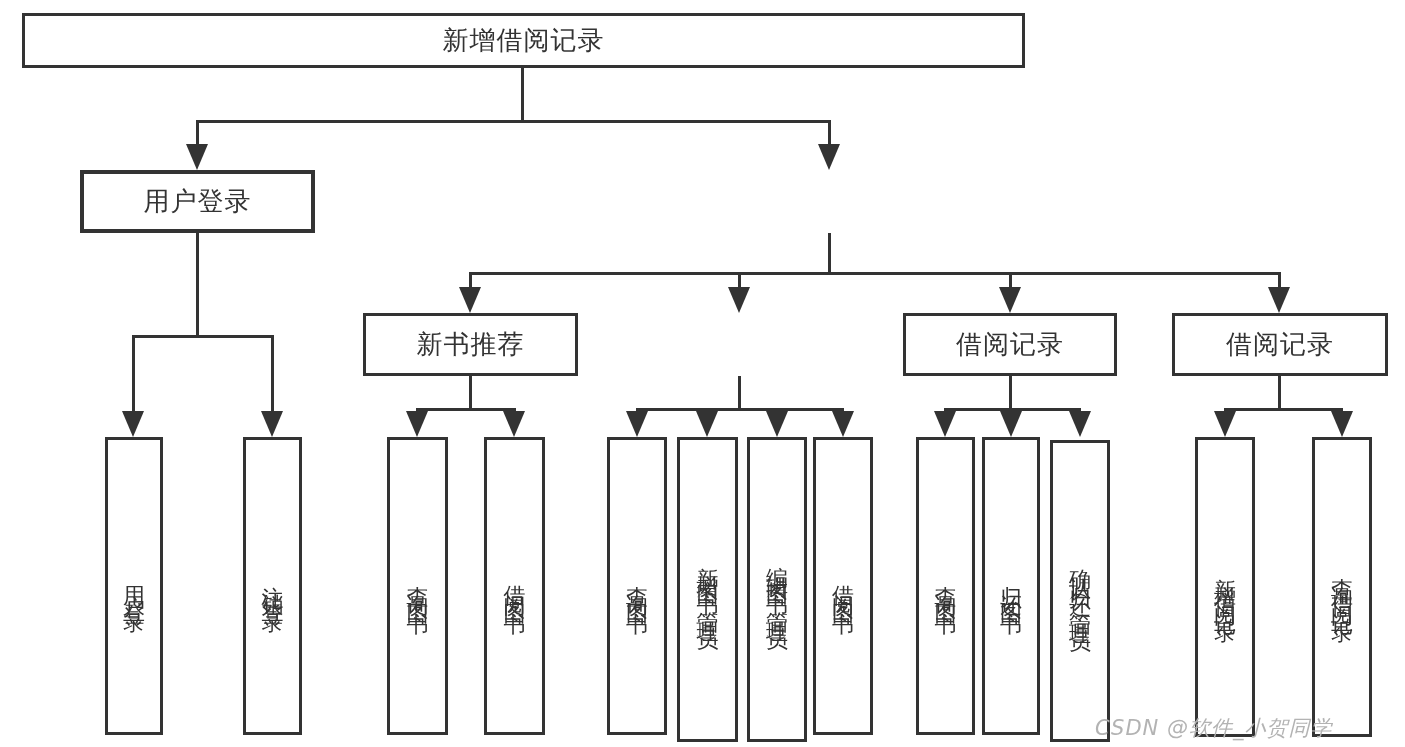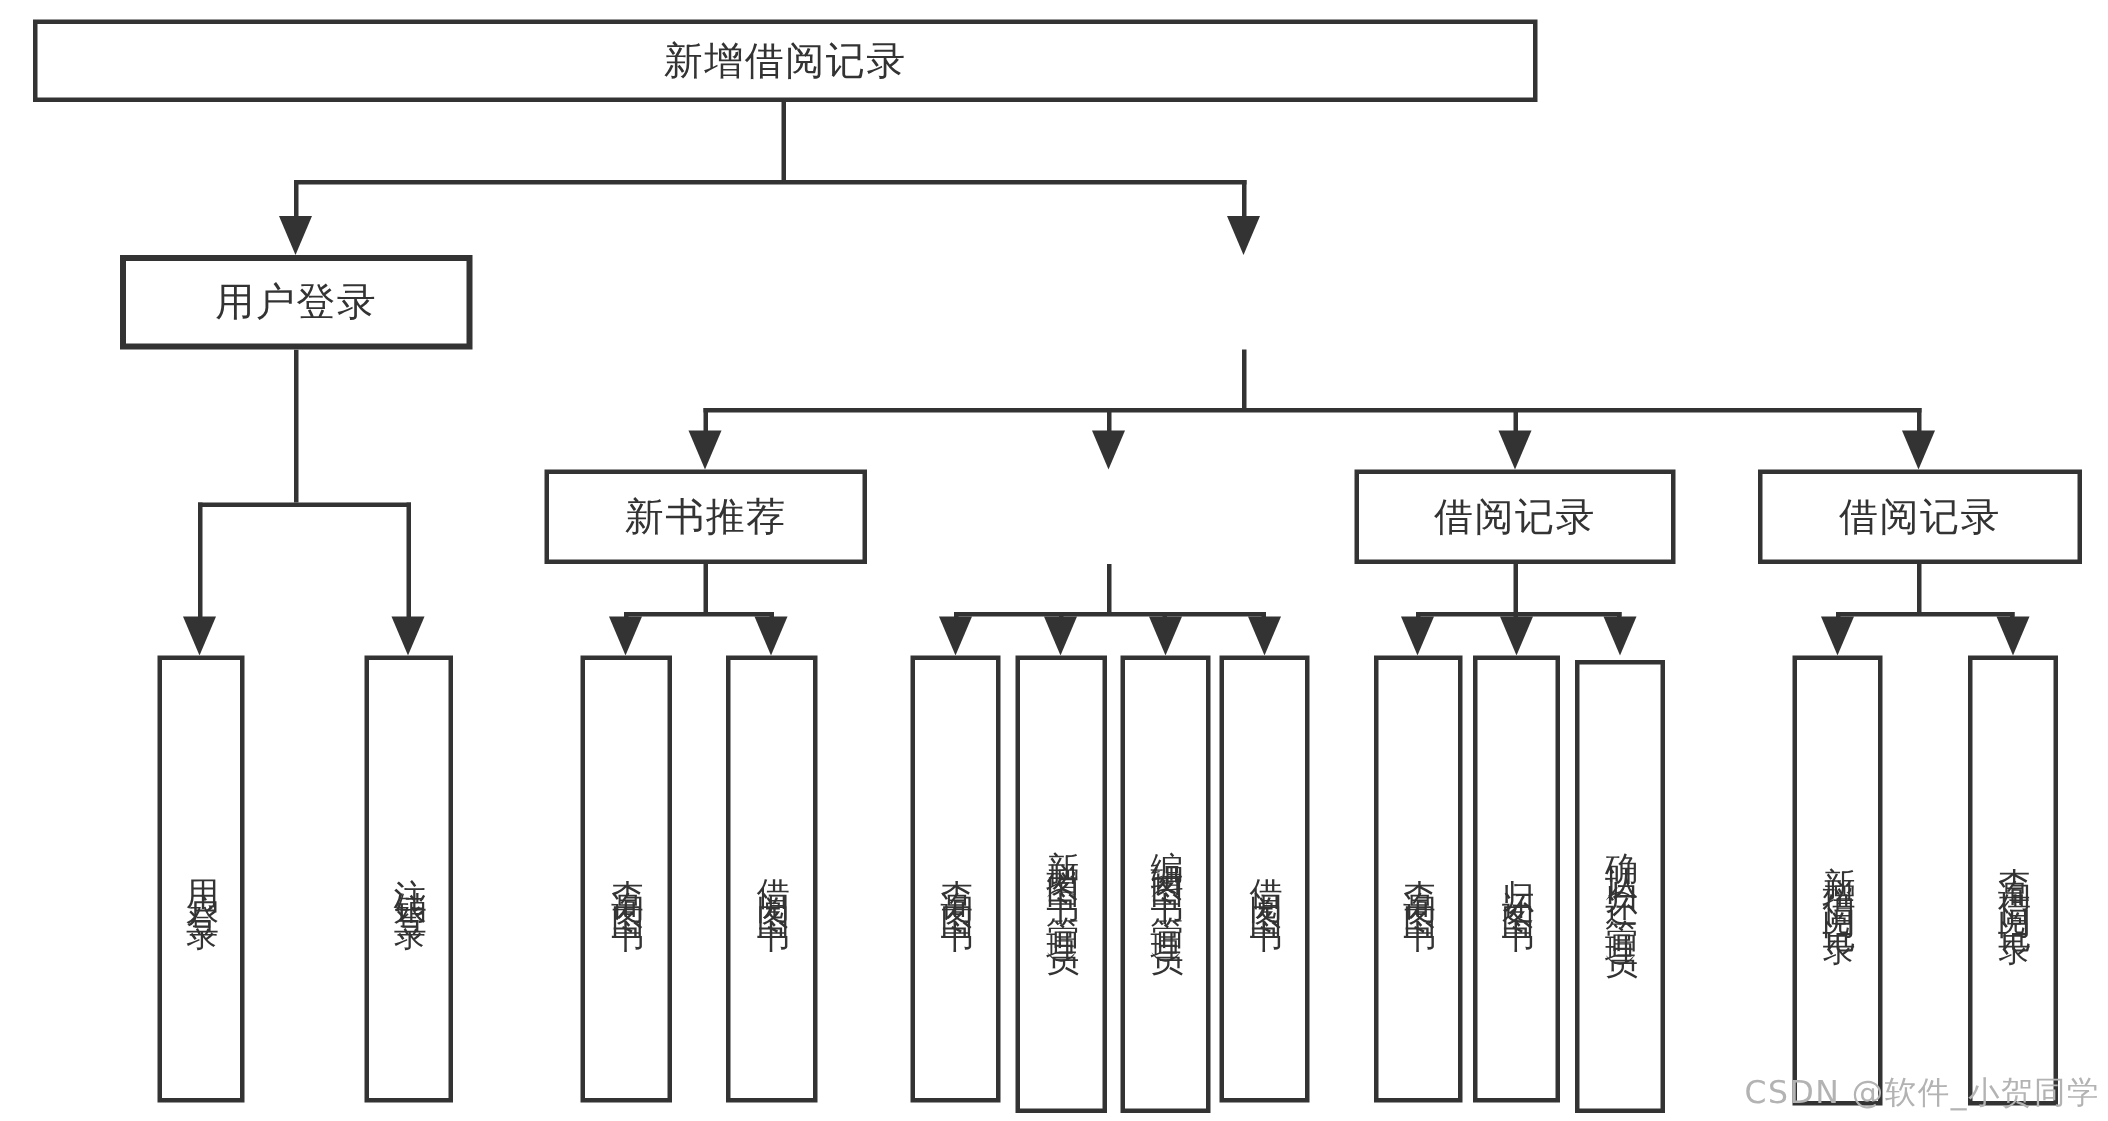--- a/index.html
+++ b/index.html
@@ -51,26 +51,26 @@
     border-left: 11px solid transparent;
     border-right: 11px solid transparent;
     border-top: 26px solid var(--line);
     z-index: 1;
   }
   .watermark {
     position: absolute;
     top: 714px;
     left: 1095px;
     width: 305px;
-    text-align: right;
     font-size: 21px;
     color: var(--wm);
     z-index: 5;
     letter-spacing: 1px;
     white-space: nowrap;
+    font-style: italic;
   }
 </style>
 </head>
 <body>
 
 <div class="canvas">
 
   <div class="box" style="left:22px; top:13px; width:1003px; height:55px;">新增借阅记录</div>
 
   <div class="vl" style="left:521px; top:68px;  height:54px;"></div>

